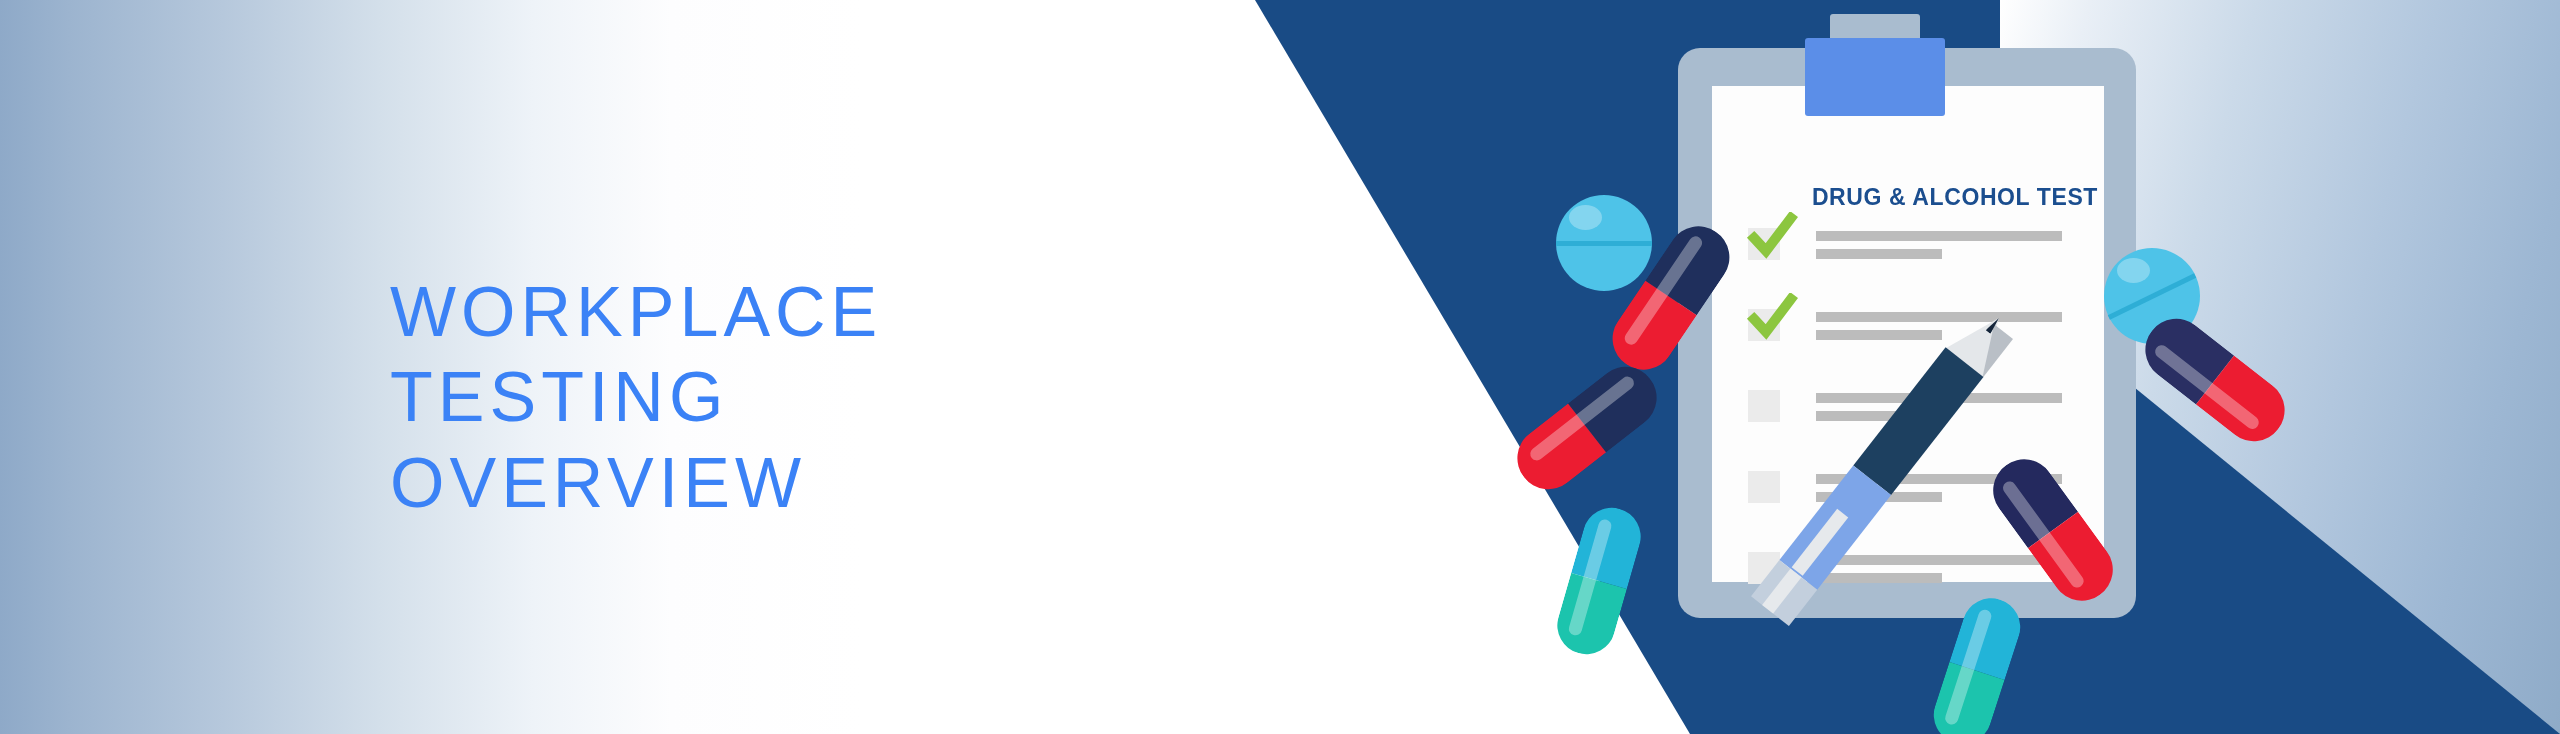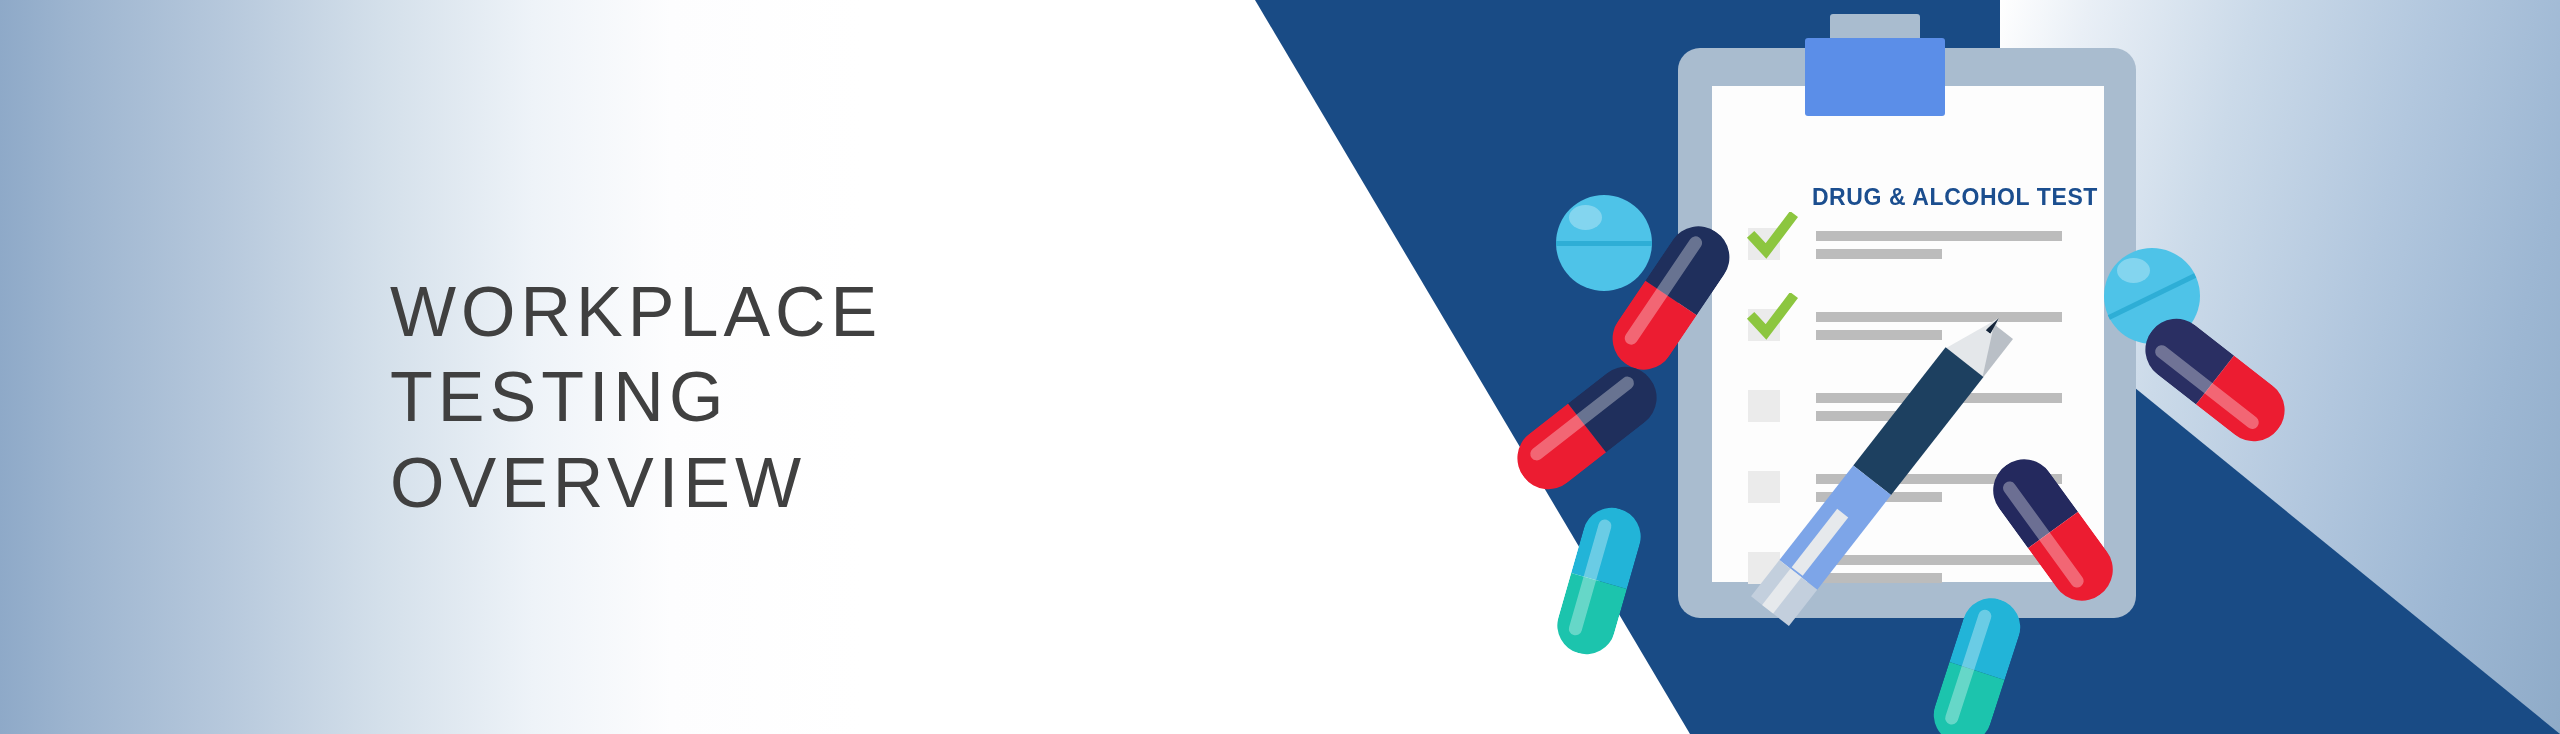--- a/index.html
+++ b/index.html
@@ -35,21 +35,21 @@
     background:linear-gradient(105deg,#ffffff 0%,#e9eff6 12%,#cbdae9 34%,#b2c7de 58%,#9db7d3 80%,#8fabc8 100%);
     clip-path:polygon(0px 0px, 560px 0px, 560px 734px, 560px 734px, 0px 278px);
   }
 
   
   .headline{
     position:absolute;
     left:390px;
     top:270px;
     width:760px;
-    color:#404040;
+    color:#3b82f6;
     font-family:"Liberation Sans","DejaVu Sans",sans-serif;
     font-weight:400;
     font-size:70px;
     line-height:1.22;
     letter-spacing:5px;
     white-space:pre-line;
   }
 
   
   .clipboard{

